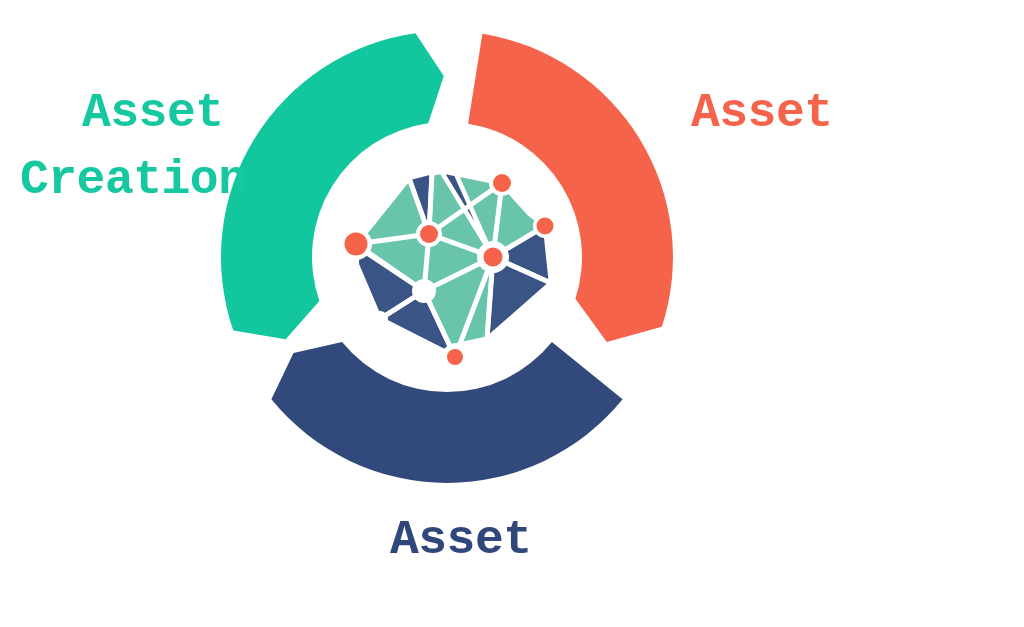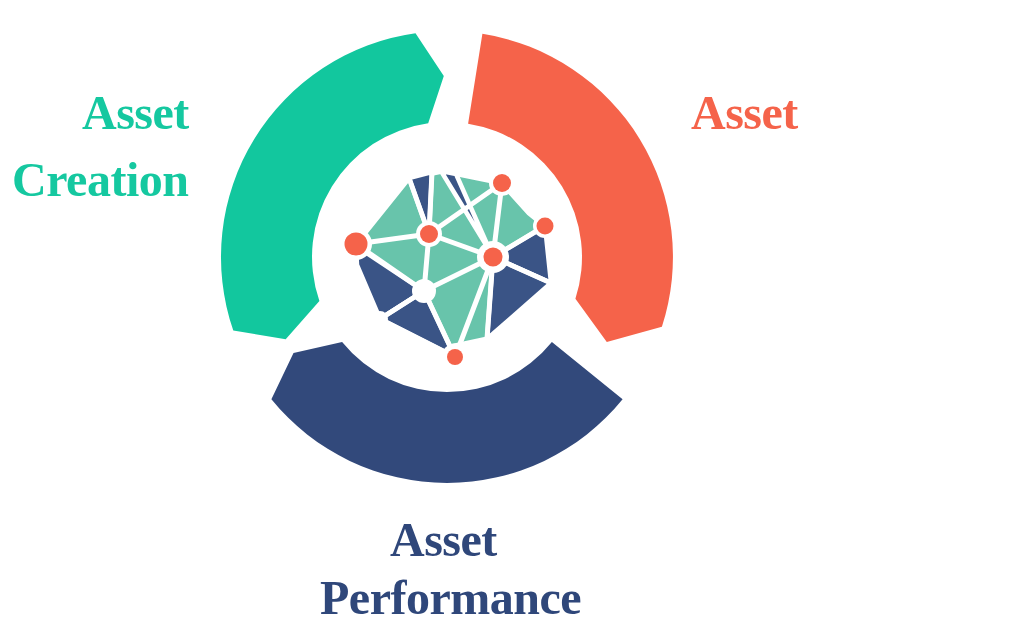--- a/index.html
+++ b/index.html
@@ -1,36 +1,36 @@
 <!DOCTYPE html>
 <html><head>
 <meta charset="utf-8">
 <style>
   html,body{margin:0;padding:0;background:#ffffff;}
   .stage{
     position:relative;
     width:1024px;height:627px;
     background:#ffffff;
     overflow:hidden;
-    font-family:Liberation Serif, serif;
+    font-family:Liberation Mono, monospace;
   }
   .stage svg{position:absolute;left:0;top:0;}
   .lbl{
     position:absolute;
     font-weight:700;
     font-size:48px;
     line-height:1;
     letter-spacing:-0.5px;
     white-space:nowrap;
   }
   .lbl-teal{color:#15C8A0;}
   .lbl-orange{color:#F5634A;}
   .lbl-blue{color:#2F477A;}
   #lbl-creation-1{left:82px;top:89px;}
-  #lbl-creation-2{left:12px;top:156px;}
+  #lbl-creation-2{left:20px;top:156px;}
   #lbl-management-1{left:691px;top:89px;}
   #lbl-management-2{left:682px;top:156px;}
   #lbl-performance-1{left:390px;top:516px;}
   #lbl-performance-2{left:320px;top:574px;}
 </style>
 </head>
 <body>
 
 <div class="stage">
 
@@ -76,14 +76,13 @@
       <circle cx="424" cy="291" r="12" fill="#FFFFFF"></circle>
       <circle cx="380" cy="319" r="8" fill="#FFFFFF"></circle>
     </svg>
 
   <div class="lbl lbl-teal" id="lbl-creation-1">Asset</div>
   <div class="lbl lbl-teal" id="lbl-creation-2">Creation</div>
 
   <div class="lbl lbl-orange" id="lbl-management-1">Asset</div>
 
   <div class="lbl lbl-blue" id="lbl-performance-1">Asset</div>
-  <div class="lbl lbl-blue" id="lbl-performance-2">Performance</div>
 </div>
 
 </body></html>

